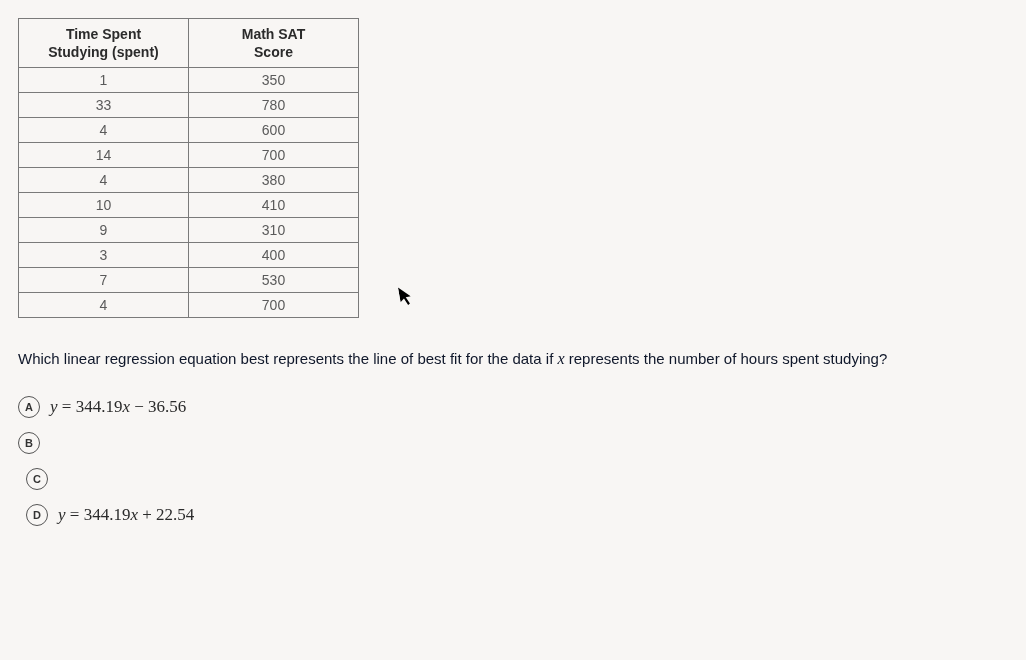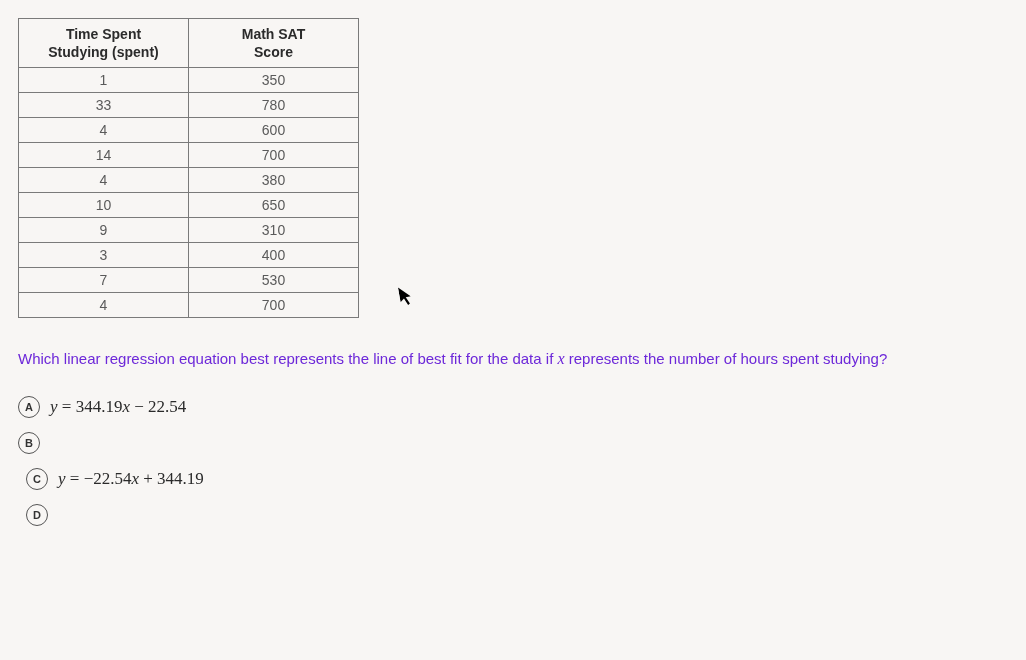--- a/index.html
+++ b/index.html
@@ -34,21 +34,21 @@
       color: #2b2b2b;
     }
     td {
       padding: 4px 10px;
       width: 170px;
       font-weight: 400;
       color: #5a5a5a;
     }
     .question {
       font-size: 15px;
-      color: #6d28d9;
+      color: #0f172a;
       line-height: 1.6;
       margin-bottom: 24px;
       max-width: 960px;
     }
     .mathvar {
       font-family: 'Times New Roman', serif;
       font-style: italic;
       font-size: 16px;
     }
     .options {
@@ -129,21 +129,21 @@
     <tr>
         <td>14</td>
         <td>700</td>
       </tr>
     <tr>
         <td>4</td>
         <td>380</td>
       </tr>
     <tr>
         <td>10</td>
-        <td>650</td>
+        <td>410</td>
       </tr>
     <tr>
         <td>9</td>
         <td>310</td>
       </tr>
     <tr>
         <td>3</td>
         <td>400</td>
       </tr>
     <tr>
@@ -159,37 +159,37 @@
 
 <p class="question">
   <span>Which linear regression equation best represents the line of best fit for the data if </span><span class="mathvar">x</span><span> represents the number of hours spent studying?</span>
 </p>
 
 <div class="options">
 
   <div class="option">
     <span class="option-letter">A</span>
     <span class="eq">
-      <span>y</span><span class="num"> = </span><span class="num">344.19</span><span>x</span><span class="num"> − 22.54</span>
+      <span>y</span><span class="num"> = </span><span class="num">344.19</span><span>x</span><span class="num"> − 36.56</span>
     </span>
   </div>
 
   <div class="option">
     <span class="option-letter">B</span>
   </div>
 
   <div class="option option-c">
     <span class="option-letter">C</span>
-    <span class="eq">
-      <span>y</span><span class="num"> = </span><span class="num">−</span><span class="num">22.54</span><span>x</span><span class="num"> + 344.19</span>
-    </span>
   </div>
 
   <div class="option option-d">
     <span class="option-letter">D</span>
+    <span class="eq">
+      <span>y</span><span class="num"> = </span><span class="num">344.19</span><span>x</span><span class="num"> + 22.54</span>
+    </span>
   </div>
 
 </div>
 
 <div class="cursor">
   <svg width="14" height="20" viewBox="0 0 14 20">
     <path d="M0 0 L0 15 L4 12 L7 19 L9 18 L6 11 L11 11 Z" fill="#000"></path>
   </svg>
 </div>
 

